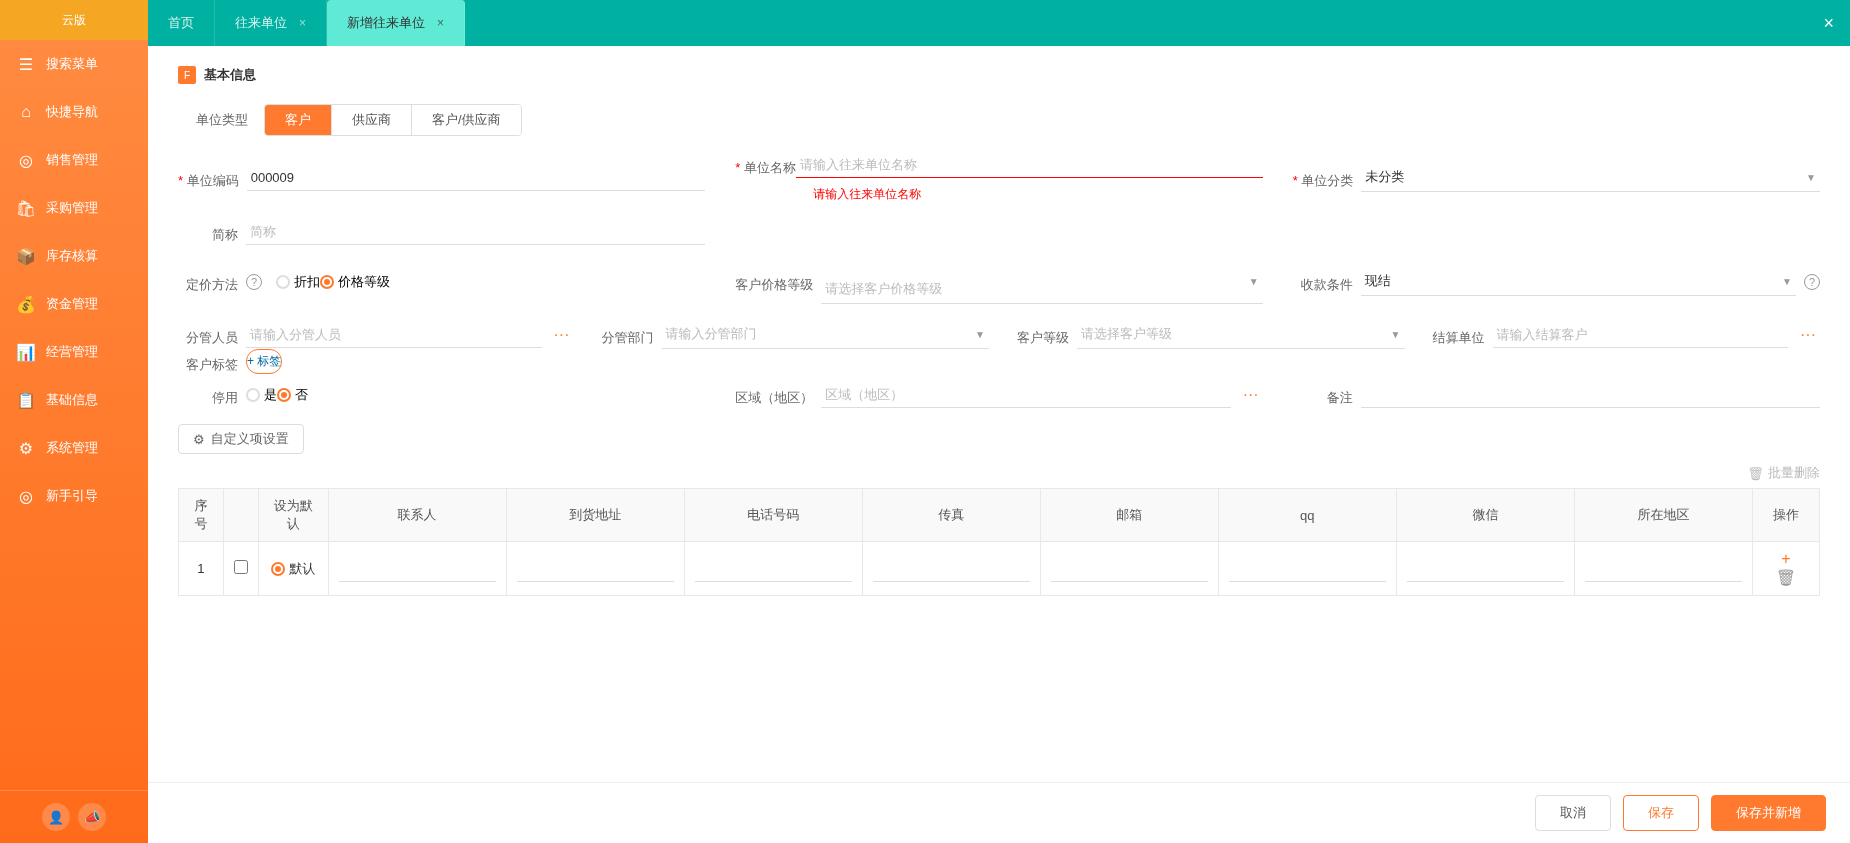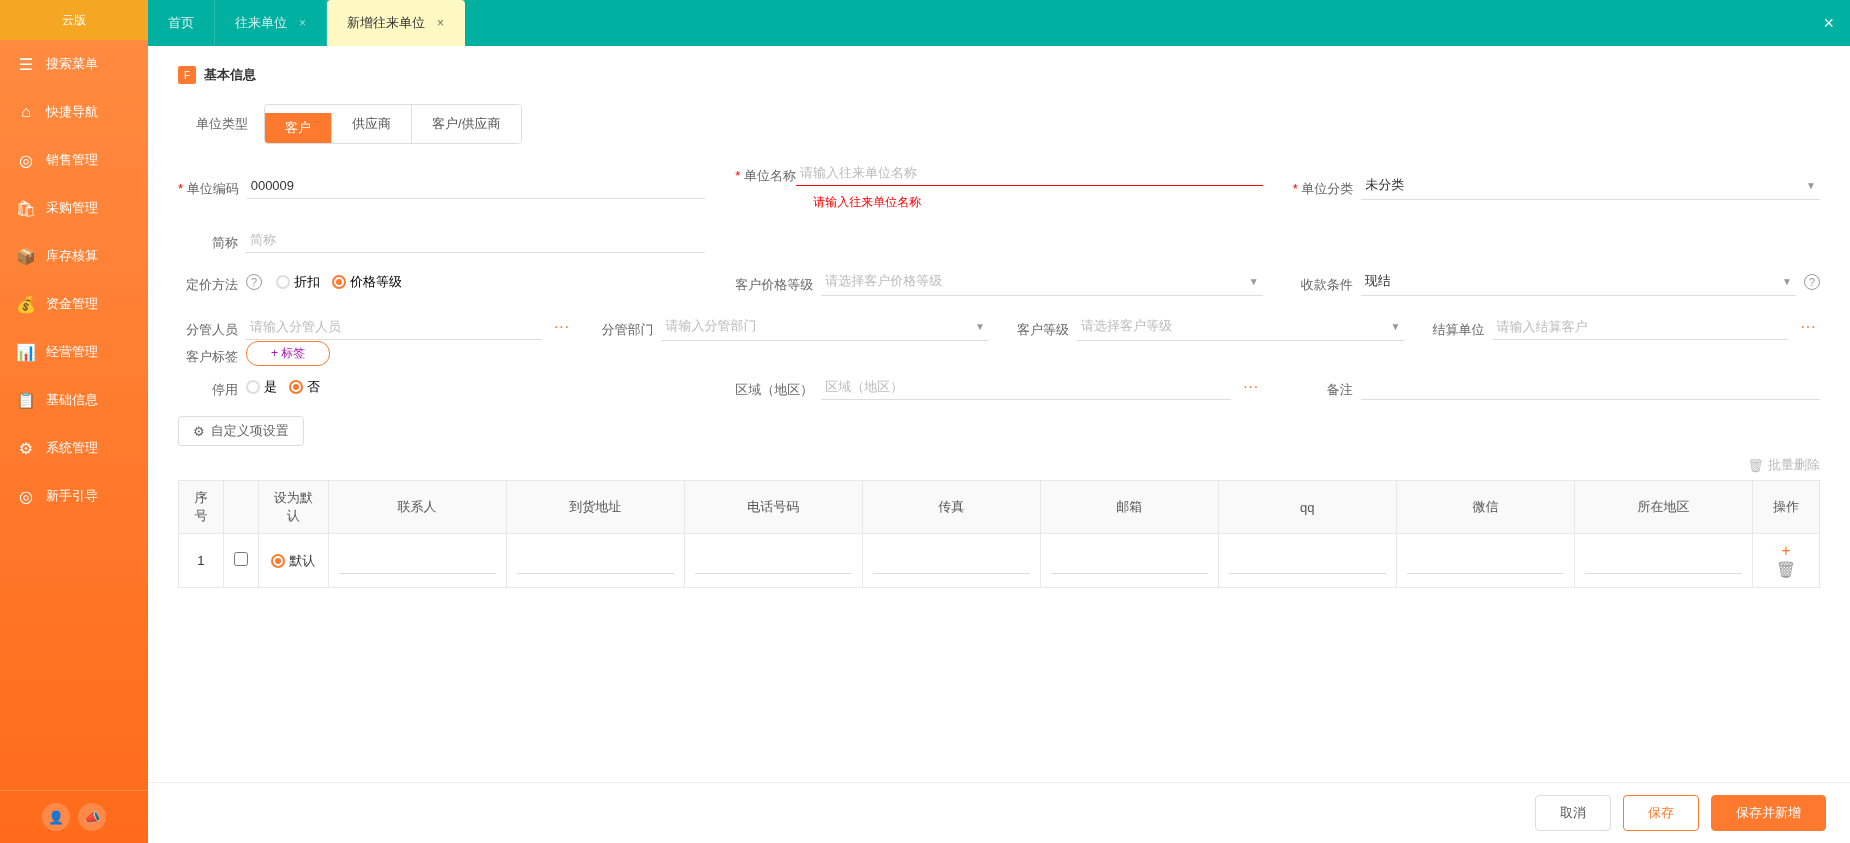--- a/index.html
+++ b/index.html
@@ -83,21 +83,21 @@
       padding: 0 20px;
       height: 100%;
       color: rgba(255,255,255,0.85);
       cursor: pointer;
       font-size: 14px;
       gap: 8px;
       border-right: 1px solid rgba(255,255,255,0.15);
       justify-content: flex-end;
     }
     .tab-item.active {
-      background: #fef9c3;
+      background: #5eead4;
       color: #333;
       border-radius: 4px 4px 0 0;
     }
     .tab-close {
       font-size: 12px;
       opacity: 0.7;
       cursor: pointer;
       margin-left: 4px;
     }
     .tab-bar-close {
@@ -150,21 +150,20 @@
       background: white;
       cursor: pointer;
       color: #555;
       font-size: 13px;
       border-right: 1px solid #ddd;
     }
     .unit-type-btn:last-child { border-right: none; }
     .unit-type-btn.active {
       background: #ff7a2f;
       color: white;
-      margin-top: 8px;
     }
     .form-label {
       color: #666;
       white-space: nowrap;
       padding-top: 6px;
       font-size: 13px;
       min-width: 70px;
       text-align: right;
     }
     .form-label.required::before {
@@ -207,21 +206,21 @@
     }
     .select-arrow {
       color: #999;
       font-size: 10px;
     }
 
     
     .radio-group {
       display: flex;
       align-items: center;
-      gap: 12px;
+      gap: 0;
     }
     .radio-item {
       display: flex;
       align-items: center;
       gap: 4px;
       cursor: pointer;
     }
     .radio-circle {
       width: 14px; height: 14px;
       border-radius: 50%;
@@ -234,24 +233,24 @@
     .radio-circle.checked::after {
       content: '';
       width: 6px; height: 6px;
       background: #ff7a2f;
       border-radius: 50%;
     }
 
     
     .tag-btn {
       border: 1px solid #ff7a2f;
-      color: #a21caf;
+      color: #0369a1;
       background: white;
       border-radius: 12px;
-      padding: 3px 24px;
+      padding: 3px 0;
       cursor: pointer;
       font-size: 12px;
     }
 
     
     .form-full {
       display: grid;
       grid-template-columns: repeat(3, 1fr);
       gap: 16px 30px;
       margin-bottom: 16px;
@@ -518,21 +517,21 @@
           <label class="radio-item">
             <div class="radio-circle checked"></div>
             <span>价格等级</span>
           </label>
         </div>
       </div>
       <div class="form-item">
         <span class="form-label">客户价格等级</span>
         <div class="form-control">
           <div class="form-select">
-            <span style="color:#bbb;">请选择客户价格等级</span>
+            <span style="color:#bbb;margin-top:16px;">请选择客户价格等级</span>
             <span class="select-arrow">▼</span>
           </div>
         </div>
       </div>
       <div class="form-item">
         <span class="form-label">收款条件</span>
         <div class="form-control">
           <div class="form-select">
             <span>现结</span>
             <span class="select-arrow">▼</span>

